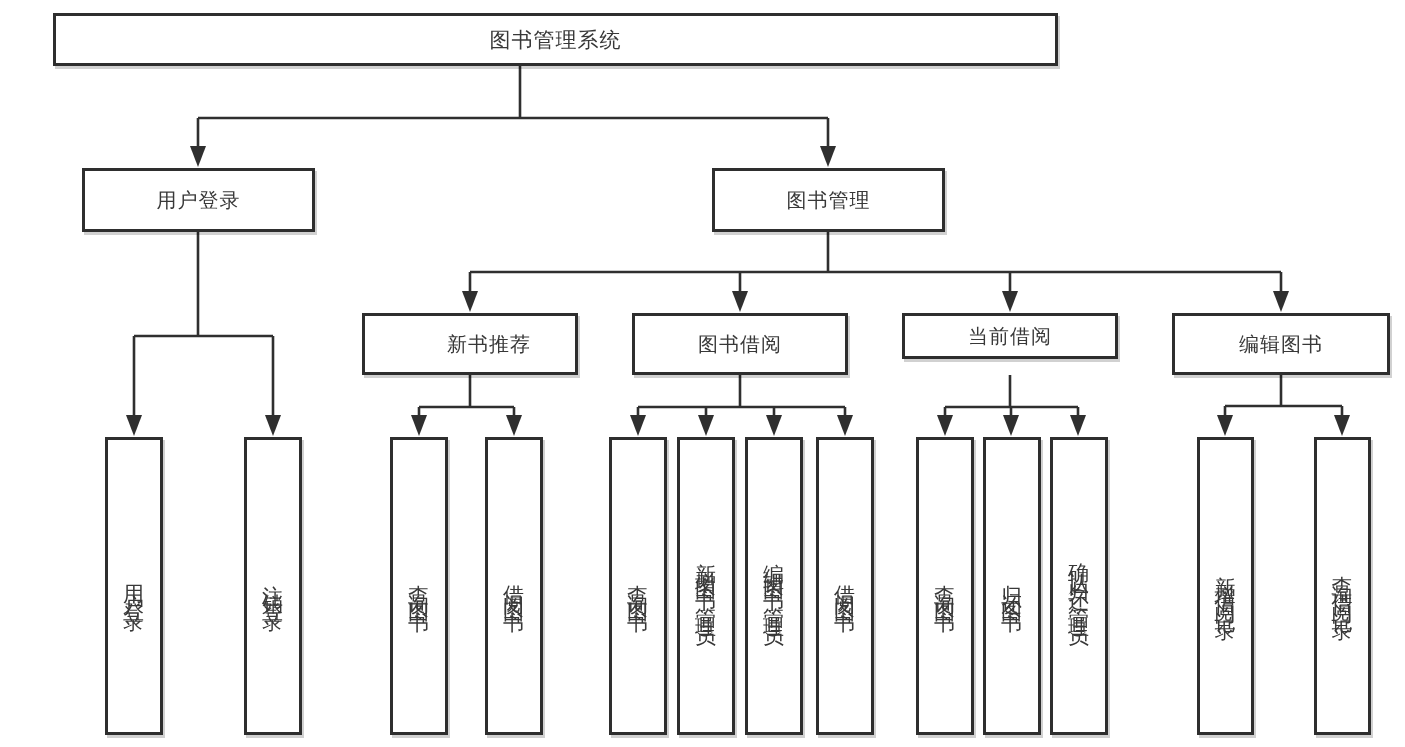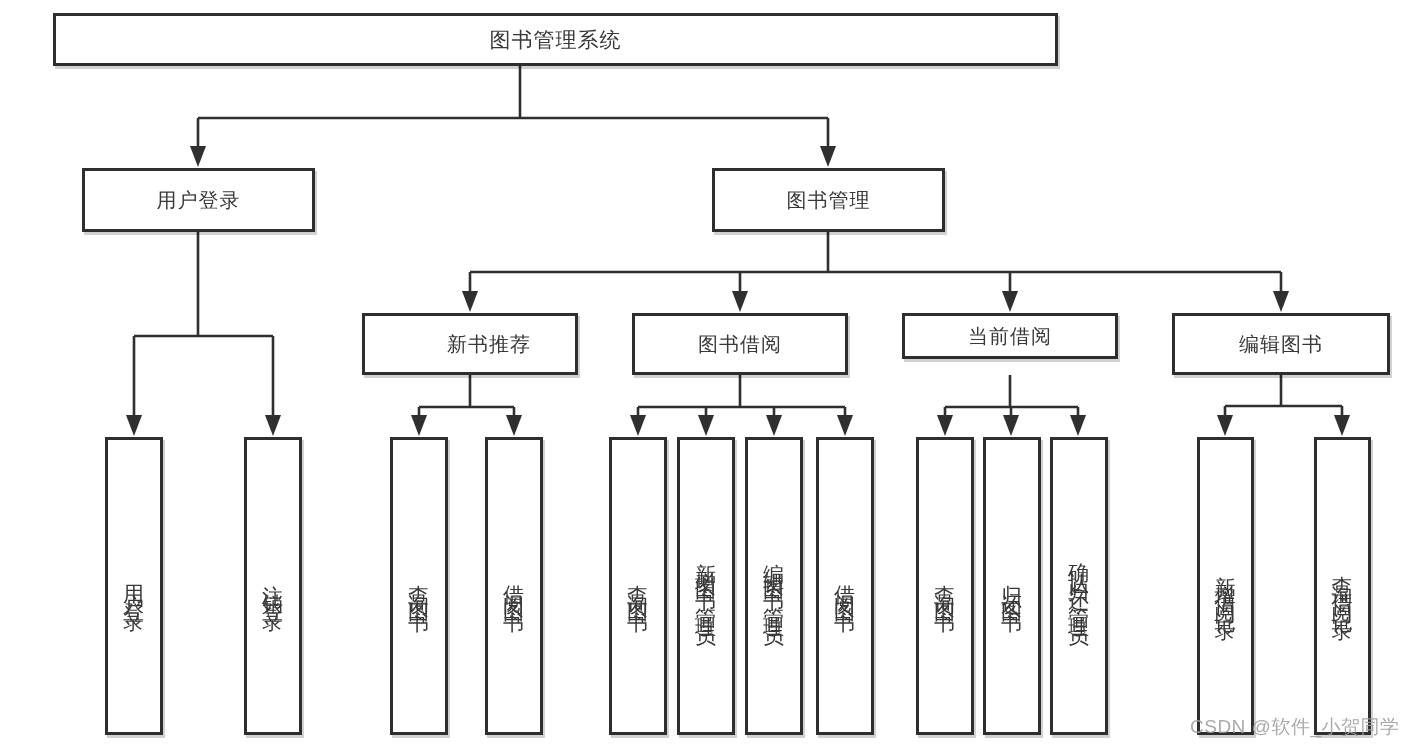--- a/index.html
+++ b/index.html
@@ -114,15 +114,14 @@
   <div class="node v" style="left:745px; top:437px; width:58px; height:298px;">编辑图书（管理员）</div>
   <div class="node v" style="left:816px; top:437px; width:58px; height:298px;">借阅图书</div>
 
   <div class="node v" style="left:916px; top:437px; width:58px; height:298px;">查询图书</div>
   <div class="node v" style="left:983px; top:437px; width:58px; height:298px;">归还图书</div>
   <div class="node v" style="left:1050px; top:437px; width:58px; height:298px;">确认归还（管理员）</div>
 
   <div class="node v" style="left:1197px; top:437px; width:57px; height:298px;">新增借阅记录</div>
   <div class="node v" style="left:1314px; top:437px; width:57px; height:298px;">查询借阅记录</div>
 
-  <div class="watermark" style="left:1190px; top:714px;">CSDN @软件_小贺同学</div>
 
 </div>
 
 </body></html>

